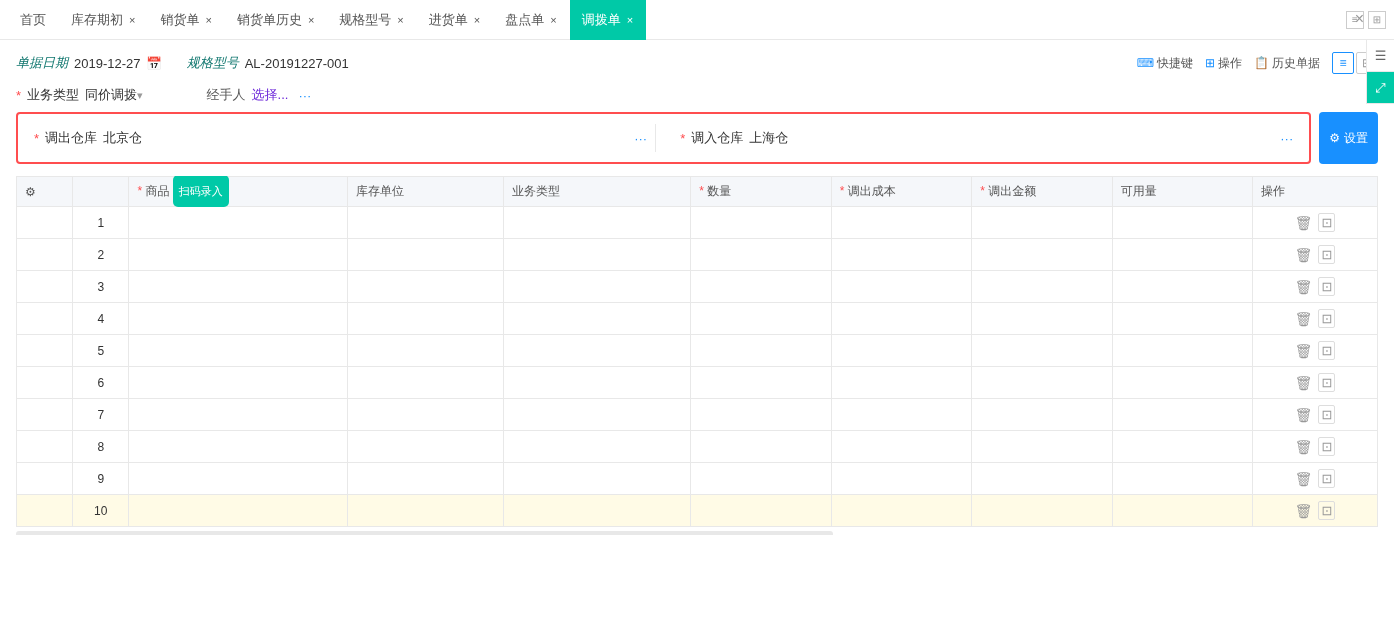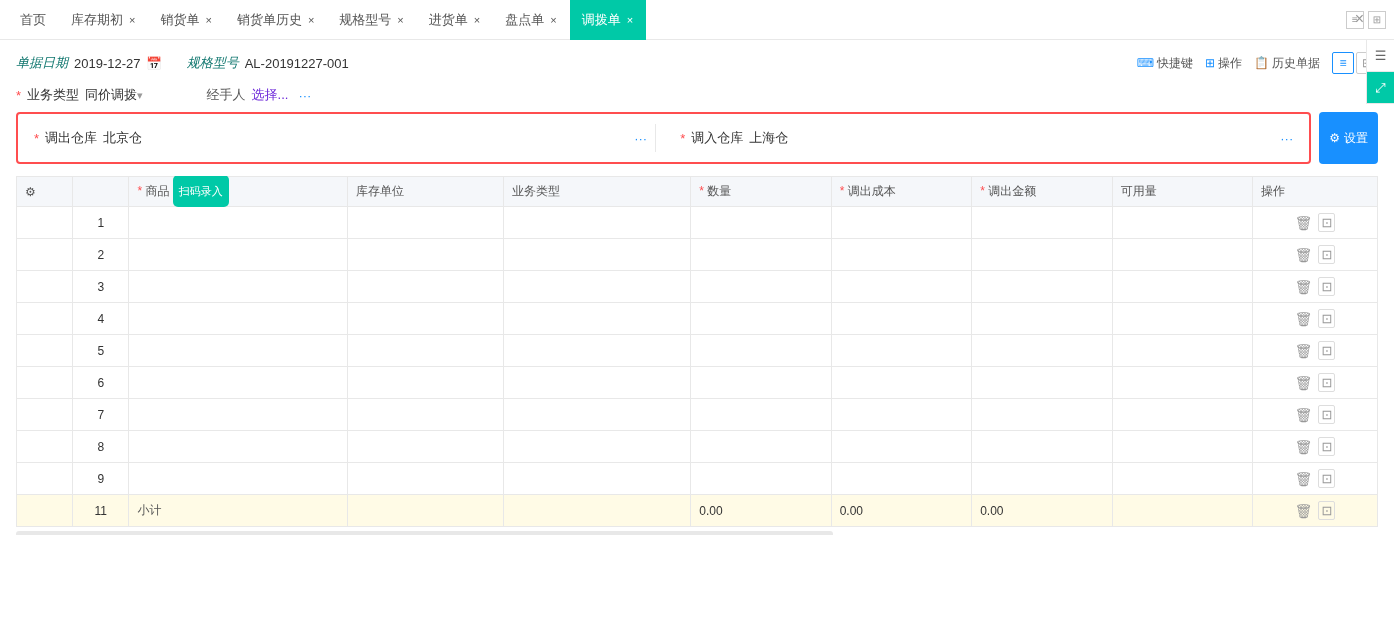--- a/index.html
+++ b/index.html
@@ -445,37 +445,37 @@
     <td></td>
     <td></td>
     <td></td>
     <td>
       <div class="action-icons">
         <span class="action-icon">🗑</span>
         <span class="action-icon" style="font-size:13px;border:1px solid #ddd;border-radius:2px;padding:1px 2px;">⊡</span>
       </div>
     </td>
   </tr>
-          <tr style="background: rgb(255, 251, 230);">
-  <td></td>
-  <td class="row-num subtotal-label">11</td>
-  <td style="color: rgb(85, 85, 85);">小计</td>
-  <td></td>
-  <td></td>
-  <td style="color:#333;">0.00</td>
-  <td style="color:#333;">0.00</td>
-  <td style="color:#333;">0.00</td>
-  <td></td>
-  <td>
-    <div class="action-icons">
-      <span class="action-icon">🗑</span>
-      <span class="action-icon" style="font-size:13px;border:1px solid #ddd;border-radius:2px;padding:1px 2px;">⊡</span>
-    </div>
-  </td>
-</tr>
+          <tr>
+    <td></td>
+    <td class="row-num">10</td>
+    <td></td>
+    <td></td>
+    <td></td>
+    <td></td>
+    <td></td>
+    <td></td>
+    <td></td>
+    <td>
+      <div class="action-icons">
+        <span class="action-icon">🗑</span>
+        <span class="action-icon" style="font-size:13px;border:1px solid #ddd;border-radius:2px;padding:1px 2px;">⊡</span>
+      </div>
+    </td>
+  </tr>
         </tbody>
     </table>
     <div style="height:6px;overflow:hidden;margin-top:2px;">
       <div class="scroll-thumb"></div>
     </div>
   </div>
 
 </div>
 
 <div class="right-sidebar">

